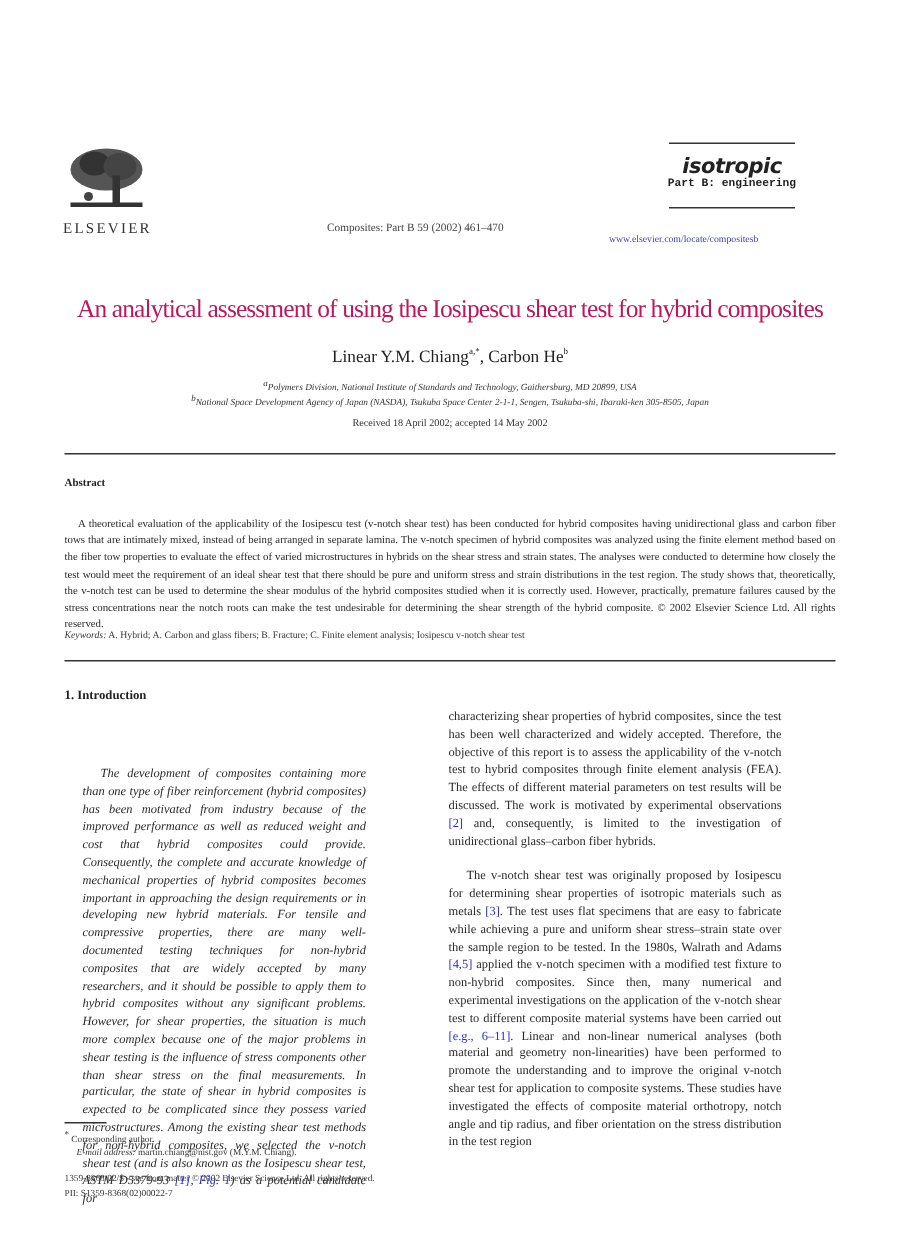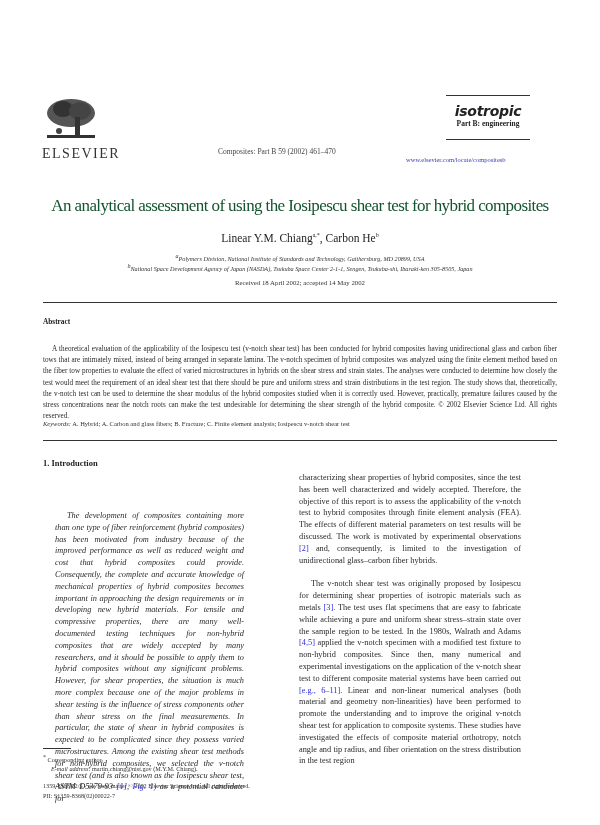--- a/index.html
+++ b/index.html
@@ -1,29 +1,29 @@
 <!DOCTYPE html>
 <html><head>
 <meta charset="utf-8">
 <style>
   html, body { margin: 0; padding: 0; background: #ffffff; }
   body { width: 600px; height: 825px; position: relative; overflow: hidden;
          font-family: "Liberation Serif", "DejaVu Serif", serif; color: #222; }
   .abs { position: absolute; }
   .logo { left: 42px; top: 97px; width: 62px; height: 60px; }
   .logo-tree { width: 52px; height: 44px; margin-left: 3px; }
-  .logo-text { font-size: 14px; letter-spacing: 1.5px; margin-top: 1px; color: #333; }
+  .logo-text { font-size: 10px; letter-spacing: 1.5px; margin-top: 1px; color: #333; }
   .journal-ref { left: 218px; top: 147px; font-size: 7.5px; color: #444; }
   .brand { left: 442px; top: 95px; width: 92px; text-align: center; }
   .brand .rule { border-top: 1px solid #333; margin: 0 auto; width: 84px; }
   .brand .name { font-family: "DejaVu Sans", sans-serif; font-style: italic; font-weight: bold;
                  font-size: 14px; margin-top: 7px; letter-spacing: -0.3px; color: #222; }
-  .brand .part { font-family: Liberation Serif, serif; font-weight: bold; font-size: 7.5px; margin-bottom: 11px; }
+  .brand .part { font-family: Liberation Mono, monospace; font-weight: bold; font-size: 7.5px; margin-bottom: 11px; }
   .brand-url { left: 406px; top: 156px; font-size: 6.5px; color: #3a3ab8; }
-  .title { left: 0; width: 600px; top: 196px; text-align: center; font-size: 17px; letter-spacing: -0.6px; color: #14532d; }
+  .title { left: 0; width: 600px; top: 196px; text-align: center; font-size: 17px; letter-spacing: -0.6px; color: #be185d; }
   .authors { left: 0; width: 600px; top: 232px; text-align: center; font-size: 11.5px; }
   sup { font-size: 6px; vertical-align: super; }
   .aff { left: 0; width: 600px; text-align: center; font-style: italic; font-size: 6.2px; color: #333; }
   .received { left: 0; width: 600px; top: 279px; text-align: center; font-size: 6.8px; color: #333; }
   .rule-line { border-top: 1px solid #333; }
   .abstract-head { left: 43px; top: 317px; font-weight: bold; font-size: 7.3px; }
   .abstract-body { left: 43px; top: 344px; width: 514px; font-size: 7.2px; line-height: 11.2px;
                    text-align: justify; text-indent: 9px; color: #2a2a2a; }
   .keywords { left: 43px; top: 420px; font-size: 6.5px; color: #333; }
   .keywords i { font-style: italic; }

